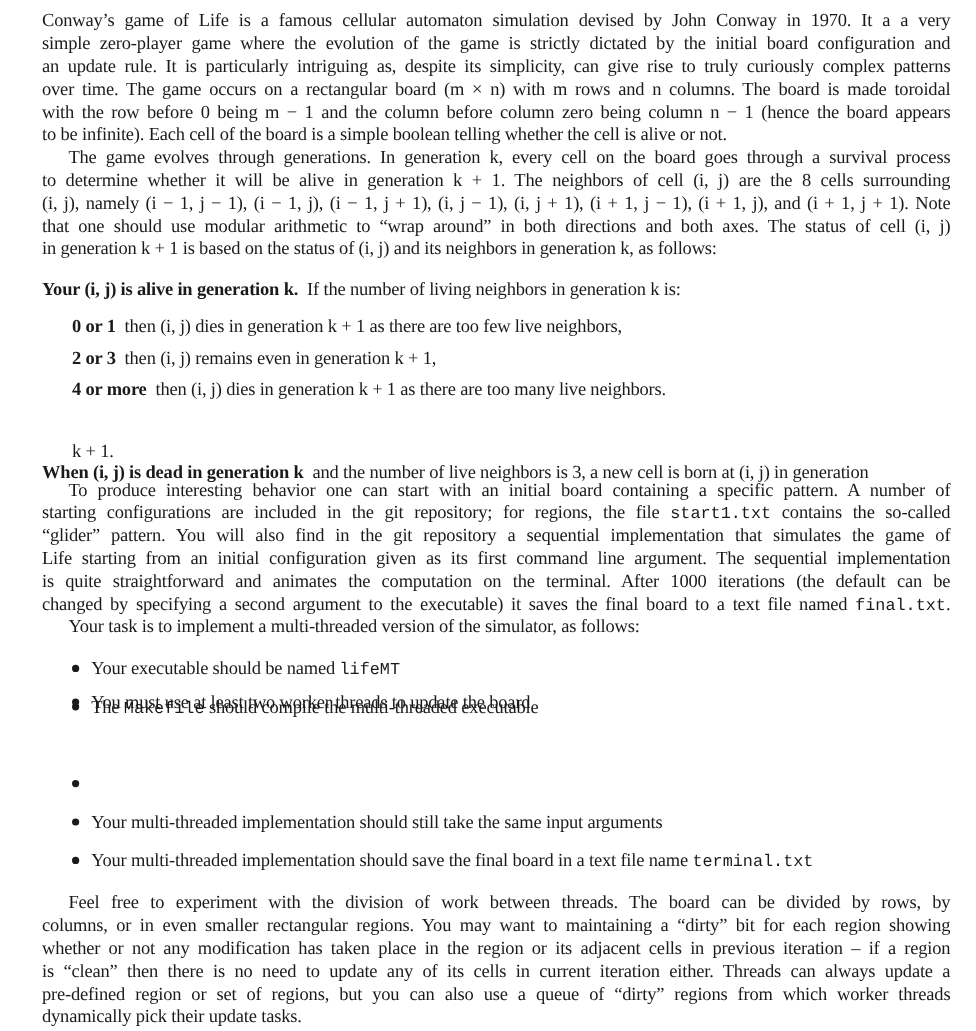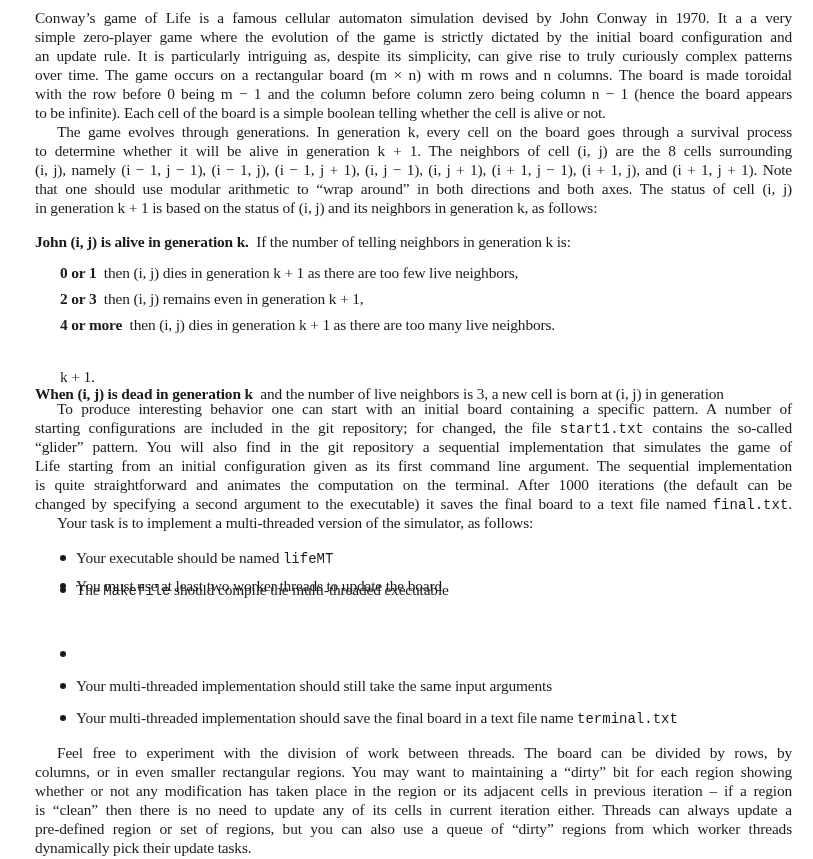--- a/index.html
+++ b/index.html
@@ -43,41 +43,41 @@
   <div>
     <div class="line indent" style="top:122px">The game evolves through generations. In generation k, every cell on the board goes through a survival process</div>
     <div class="line" style="top:141px">to determine whether it will be alive in generation k + 1.  The neighbors of cell (i, j) are the 8 cells surrounding</div>
     <div class="line" style="top:160px">(i, j), namely (i − 1, j − 1), (i − 1, j), (i − 1, j + 1), (i, j − 1), (i, j + 1), (i + 1, j − 1), (i + 1, j), and (i + 1, j + 1). Note</div>
     <div class="line" style="top:179px">that one should use modular arithmetic to “wrap around” in both directions and both axes. The status of cell (i, j)</div>
     <div class="line last" style="top:198px">in generation k + 1 is based on the status of (i, j) and its neighbors in generation k, as follows:</div>
   </div>
 
   <div>
     <div class="dt" style="top:232px">
-      <b>John (i, j) is alive in generation k.</b>&nbsp;&nbsp;<span>If the number of telling neighbors in generation k is:</span>
+      <b>Your (i, j) is alive in generation k.</b>&nbsp;&nbsp;<span>If the number of living neighbors in generation k is:</span>
     </div>
     <div class="dl-item" style="top:263px">
       <b>0 or 1</b>&nbsp;&nbsp;<span>then (i, j) dies in generation k + 1 as there are too few live neighbors,</span>
     </div>
     <div class="dl-item" style="top:289px">
       <b>2 or 3</b>&nbsp;&nbsp;<span>then (i, j) remains even in generation k + 1,</span>
     </div>
     <div class="dl-item" style="top:315px">
       <b>4 or more</b>&nbsp;&nbsp;<span>then (i, j) dies in generation k + 1 as there are too many live neighbors.</span>
     </div>
     <div class="dt" style="top:348px; width:757px; display:flex; justify-content:space-between;margin-top:36px;">
       <span><b>When (i, j) is dead in generation k</b>&nbsp;&nbsp;<span>and the number of live neighbors is 3, a new cell is born at (i, j) in generation</span></span>
     </div>
     <div class="dl-item" style="top:367px">k + 1.</div>
   </div>
 
   <div>
     <div class="line indent" style="top:399px">To produce interesting behavior one can start with an initial board containing a specific pattern. A number of</div>
     <div class="line" style="top:418px">
-      <span>starting configurations are included in the git repository; for changed, the file</span> <span class="mono">start1.txt</span> <span>contains the so-called</span>
+      <span>starting configurations are included in the git repository; for regions, the file</span> <span class="mono">start1.txt</span> <span>contains the so-called</span>
     </div>
     <div class="line" style="top:437px">“glider” pattern.  You will also find in the git repository a sequential implementation that simulates the game of</div>
     <div class="line" style="top:456px">Life starting from an initial configuration given as its first command line argument. The sequential implementation</div>
     <div class="line" style="top:475px">is quite straightforward and animates the computation on the terminal.  After 1000 iterations (the default can be</div>
     <div class="line" style="top:494px">
       <span>changed by specifying a second argument to the executable) it saves the final board to a text file named</span> <span class="mono">final.txt</span><span>.</span>
     </div>
   </div>
 
   <div class="line indent last" style="top:513px">Your task is to implement a multi-threaded version of the simulator, as follows:</div>

